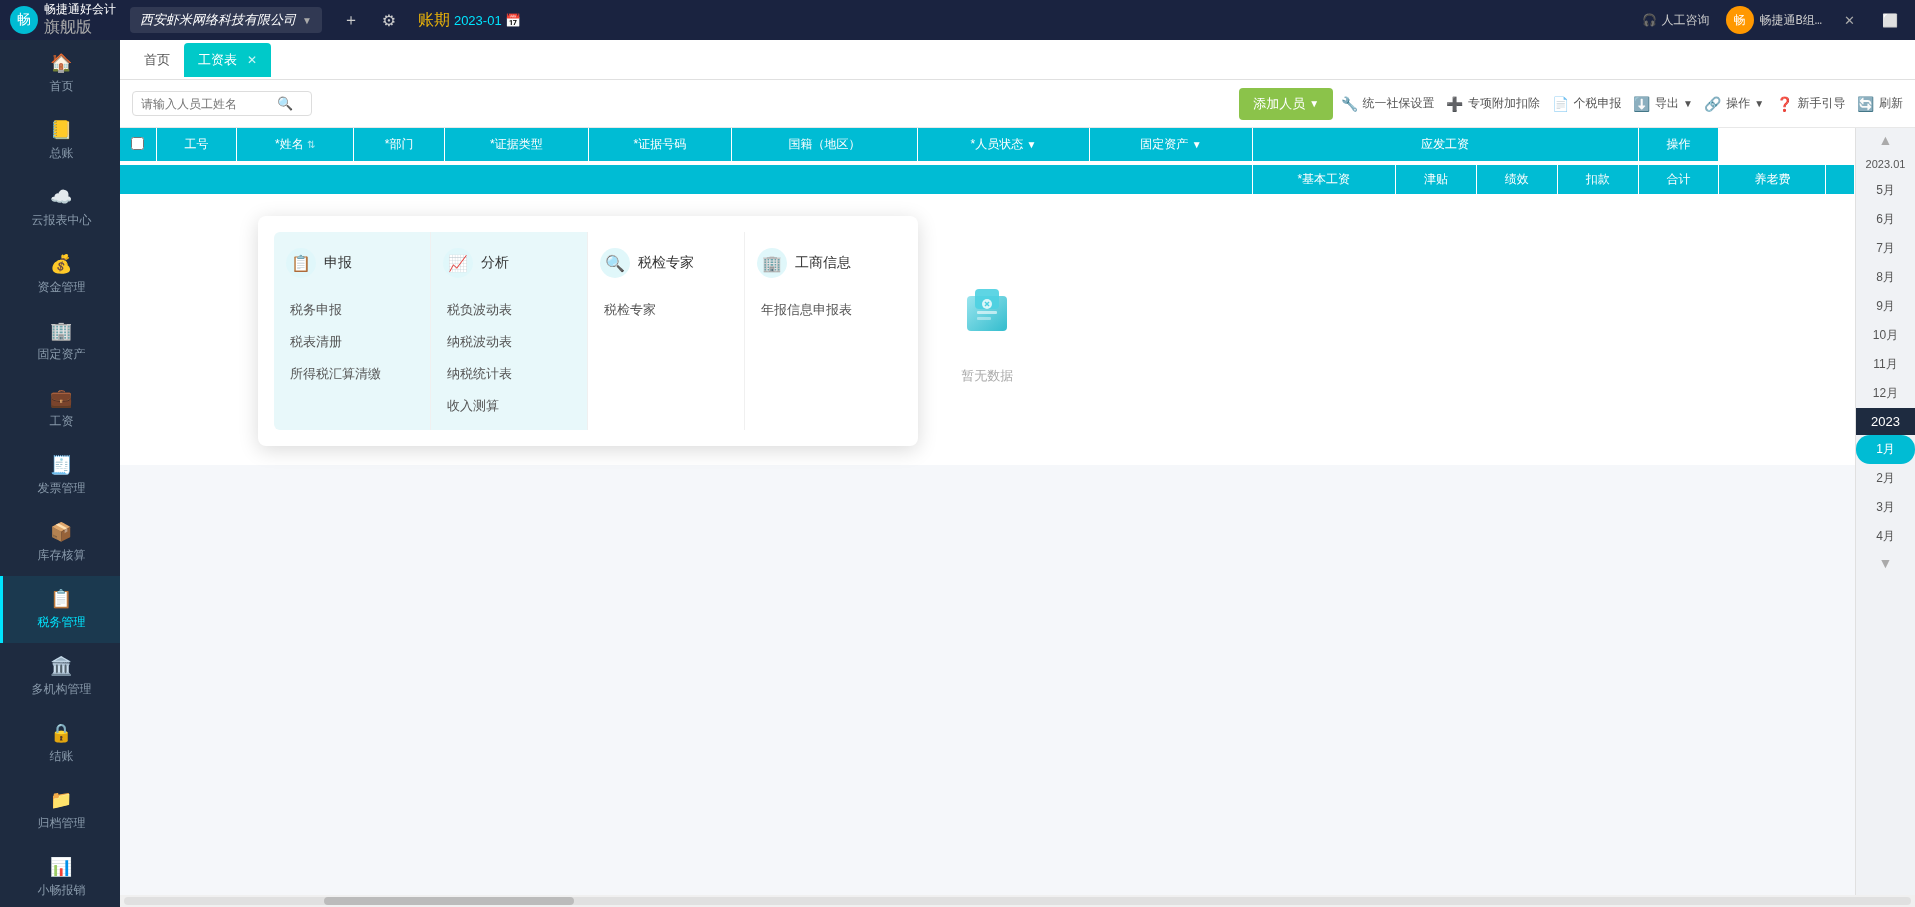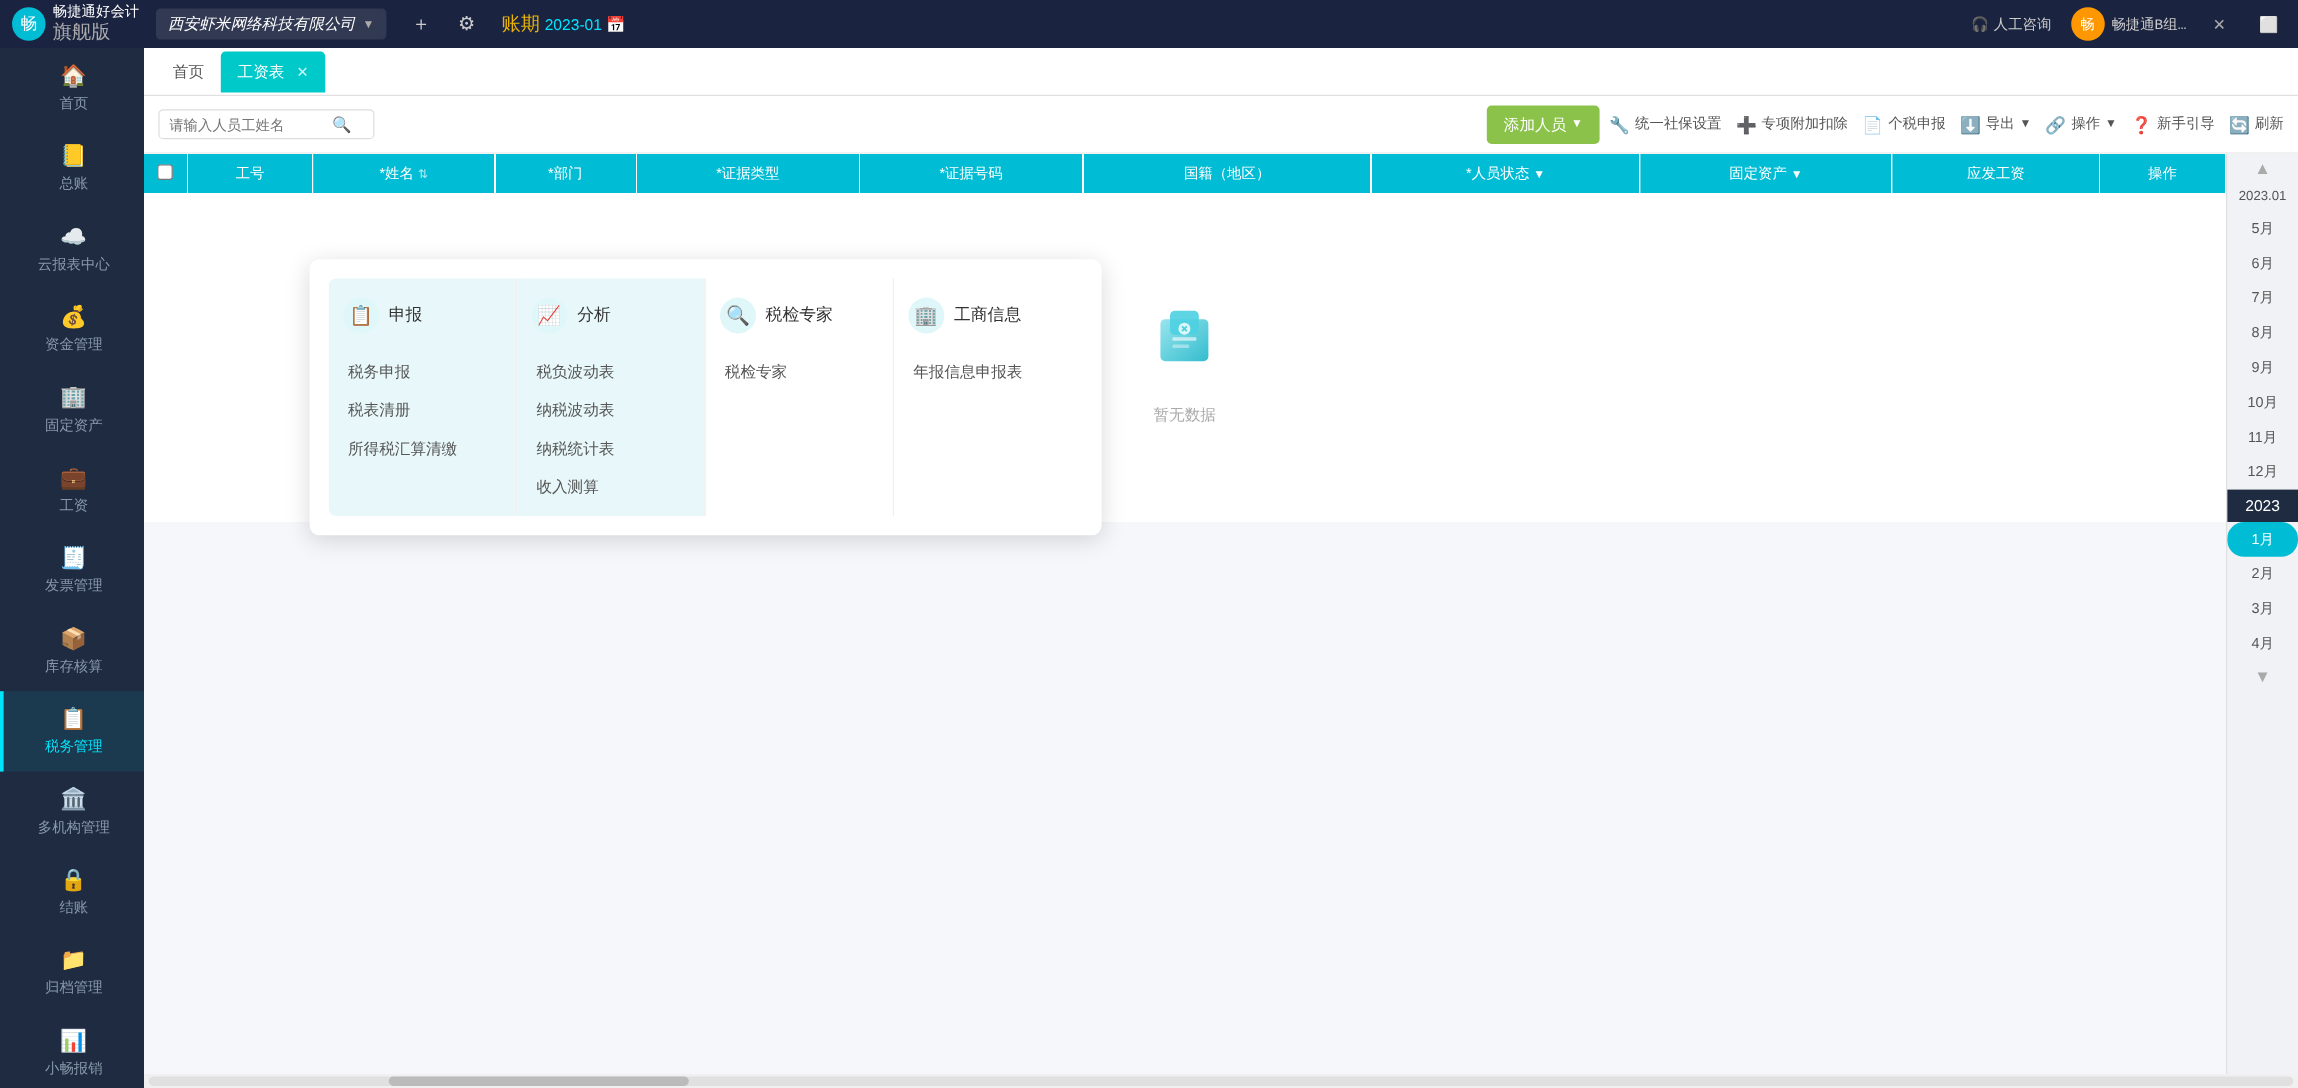--- a/index.html
+++ b/index.html
@@ -603,20 +603,30 @@
                 <span>固定资产 </span>
                 <span class="filter-icon">▼</span>
               </th>
               <th colspan="4" style="border-right:1px solid rgba(255,255,255,0.2);">
                 <span>应发工资</span>
               </th>
               <th>
                 <span>操作</span>
               </th>
             </tr>
+            <tr>
+              <th colspan="9"></th>
+              <th>*基本工资</th>
+              <th>津贴</th>
+              <th>绩效</th>
+              <th>扣款</th>
+              <th>合计</th>
+              <th>养老费</th>
+              <th></th>
+            </tr>
           </thead>
           <tbody>
             <tr>
               <td colspan="16">
                 <div class="empty-state">
                   <svg width="80" height="80" viewBox="0 0 80 80">
                     <defs>
                       <linearGradient id="g1" x1="0%" y1="0%" x2="100%" y2="100%">
                         <stop offset="0%" style="stop-color:#80deea"></stop>
                         <stop offset="100%" style="stop-color:#00acc1"></stop>

